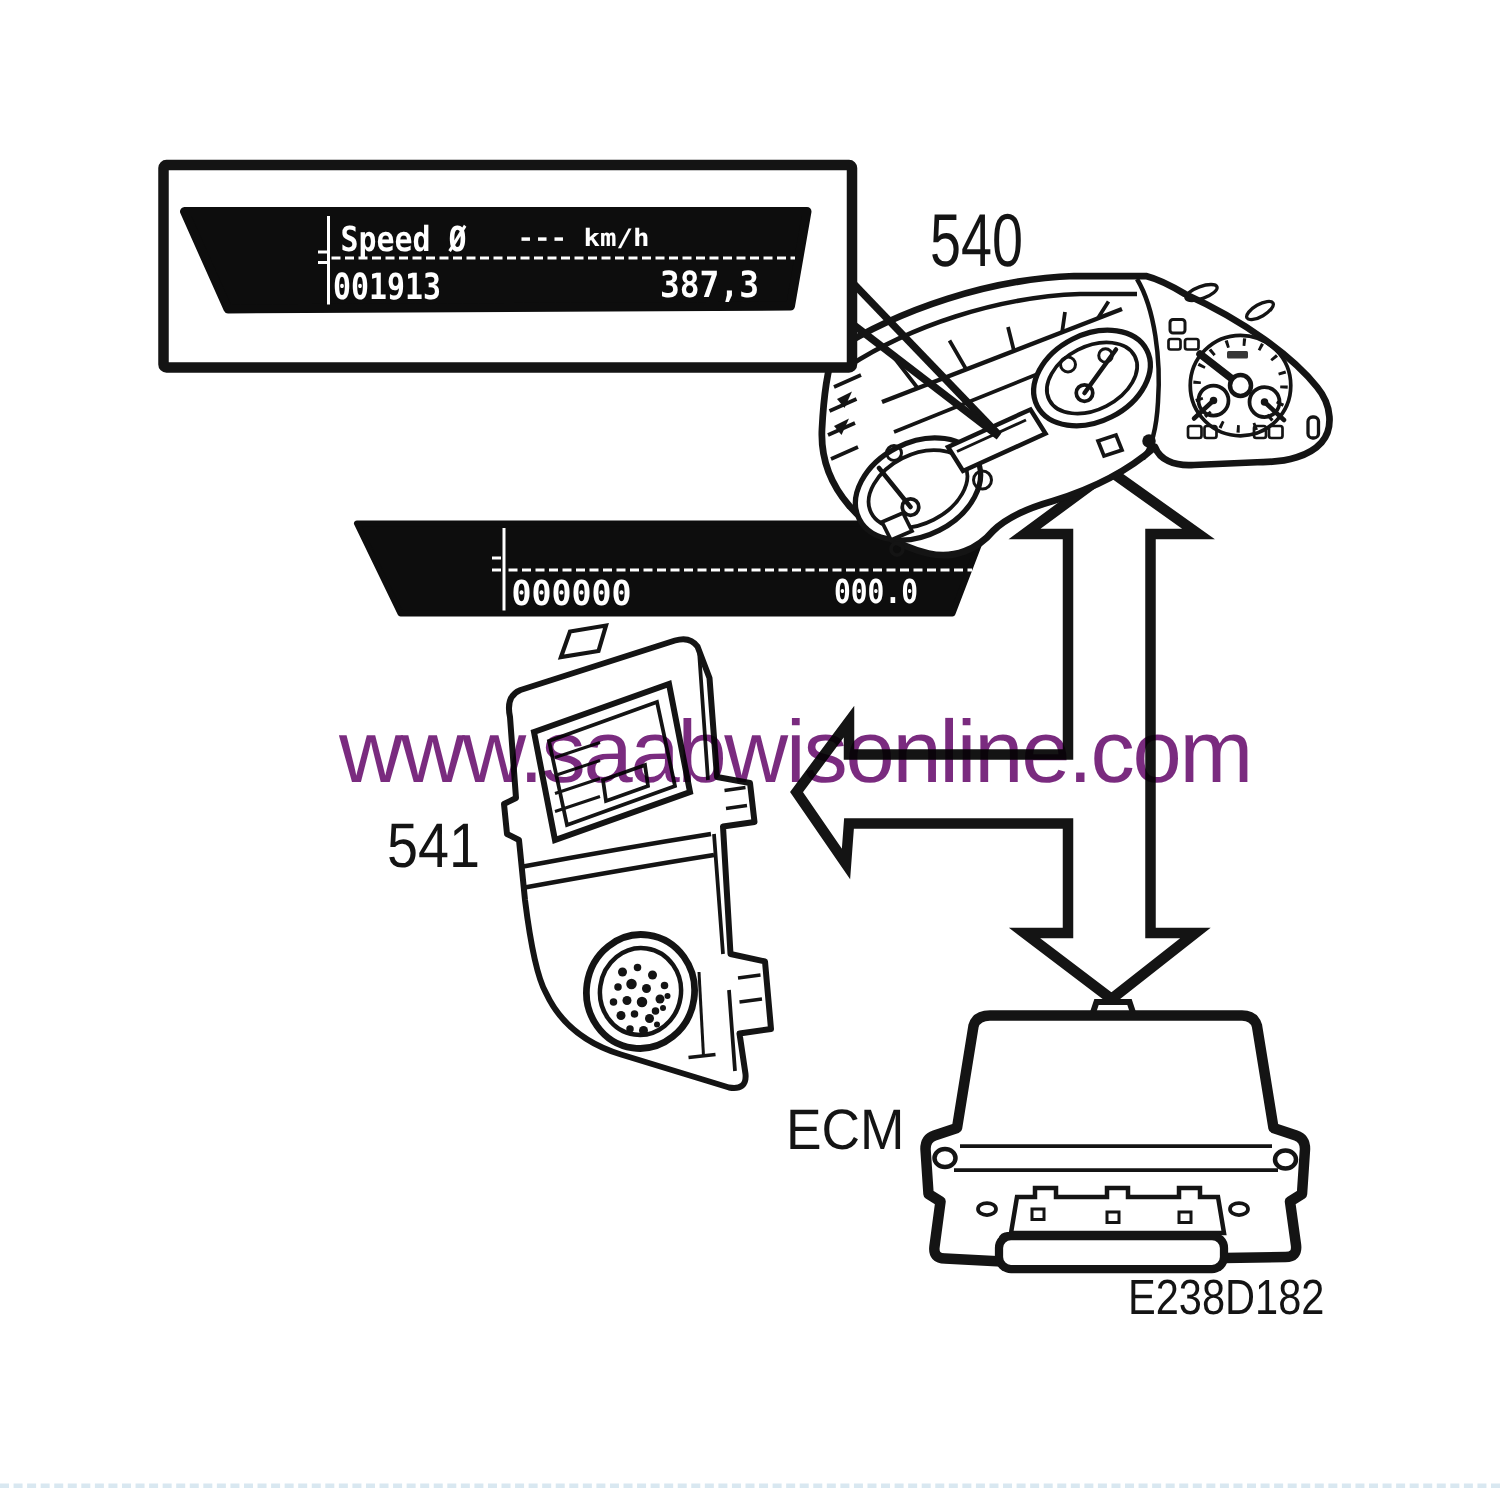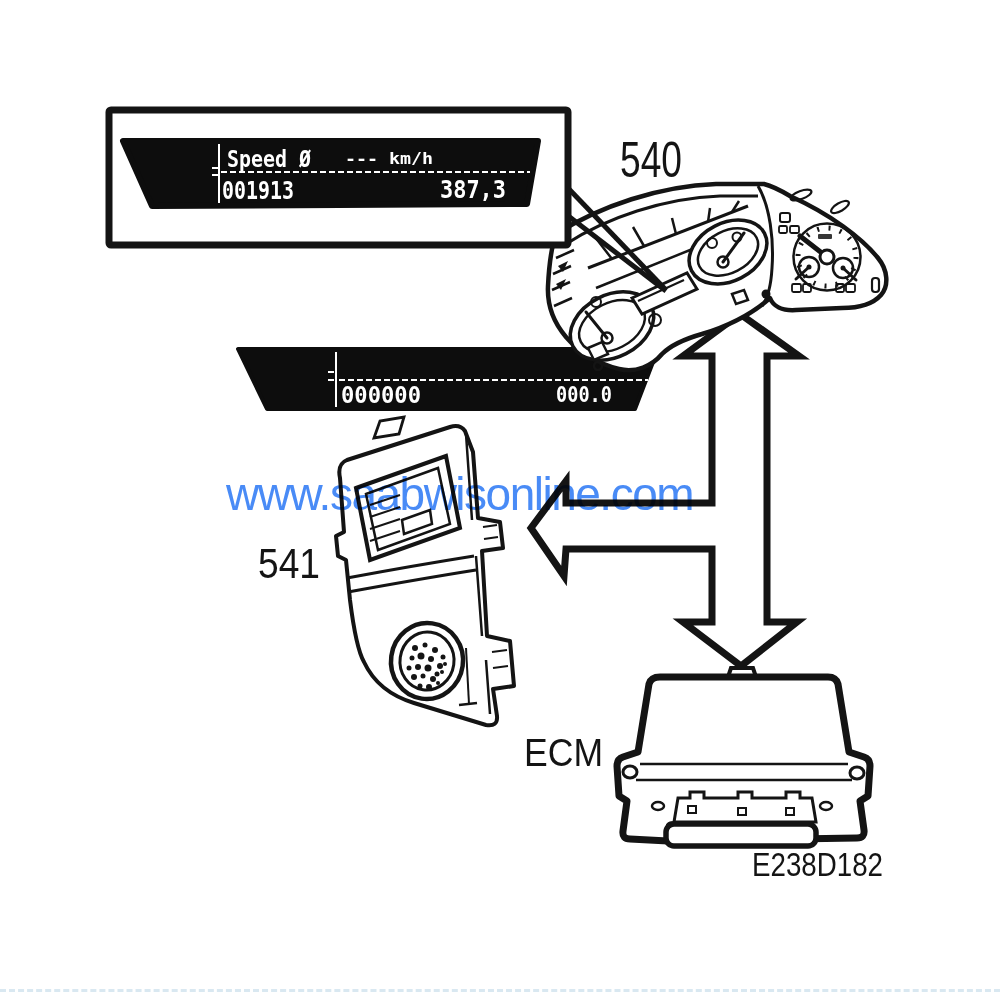--- a/index.html
+++ b/index.html
@@ -7,22 +7,22 @@
          font-family:"Liberation Sans",sans-serif;}
   #diagram{position:absolute;left:0;top:0;}
   
   .ln{fill:none;stroke:#141414;}
   .fw{fill:#ffffff;stroke:#141414;}
   .fk{fill:#141414;stroke:none;}
   .lcd-bg{fill:#0d0d0d;stroke:#0d0d0d;stroke-linejoin:round;}
   .lcd-ln{stroke:#ffffff;fill:none;}
   .lcd-txt{fill:#ffffff;font-family:"DejaVu Sans Mono",monospace;font-weight:700;}
   .label-txt{fill:#141414;font-family:"Liberation Sans",sans-serif;}
-  #watermark{position:absolute;left:226px;top:467px;font-size:46px;letter-spacing:-1.5px;
-             color:#3b82f6;mix-blend-mode:multiply;opacity:.93;white-space:nowrap;
+  #watermark{position:absolute;left:226px;top:467px;font-size:59px;letter-spacing:-1.5px;
+             color:#701a75;mix-blend-mode:multiply;opacity:.93;white-space:nowrap;
              font-family:"Liberation Sans",sans-serif;}
   #scan-line{position:absolute;left:0;top:989px;width:1000px;height:0;
              border-top:3px dashed #d9e8f1;}
 </style>
 </head>
 <body>
 
 <div id="stage">
 
 <svg id="diagram" width="1000" height="1000" viewBox="0 0 1000 1000">

